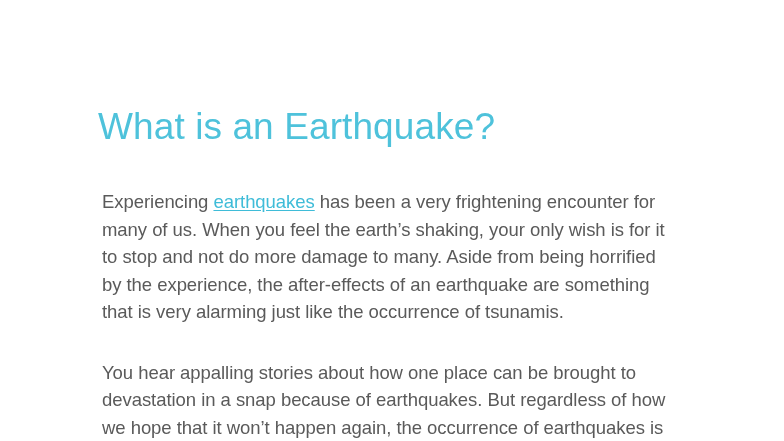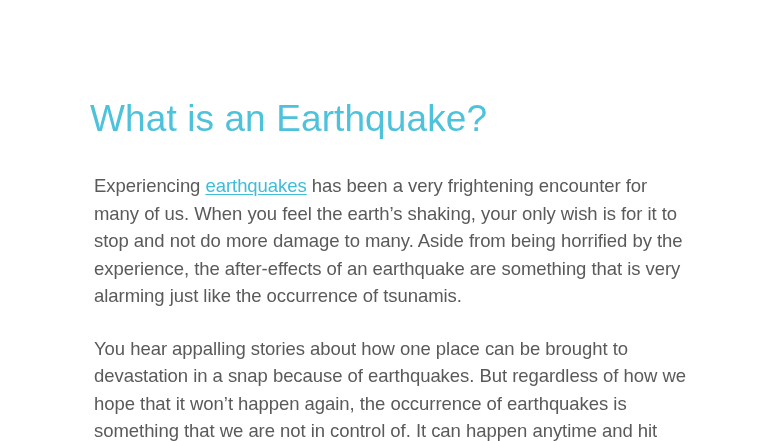--- a/index.html
+++ b/index.html
@@ -24,33 +24,33 @@
   }
 
   .content {
     position: absolute;
     left: 90px;
     top: 0;
     width: 602px;
   }
 
   .article-title {
-    margin: 0;
+    margin: 8px;
     padding: 0;
     font-family: "Liberation Sans", sans-serif;
     font-weight: 400;
     font-size: 37px;
     line-height: 44px;
     letter-spacing: 0.1px;
     color: #4ec2db;
     padding-top: 97px;
   }
 
   .article-paragraph {
-    margin: 4px;
+    margin: 12px;
     padding: 0;
     font-family: "Liberation Sans", sans-serif;
     font-weight: 400;
     font-size: 18.5px;
     line-height: 27.5px;
     color: #5a5a5a;
     letter-spacing: -0.05px;
   }
 
   .para-first {

